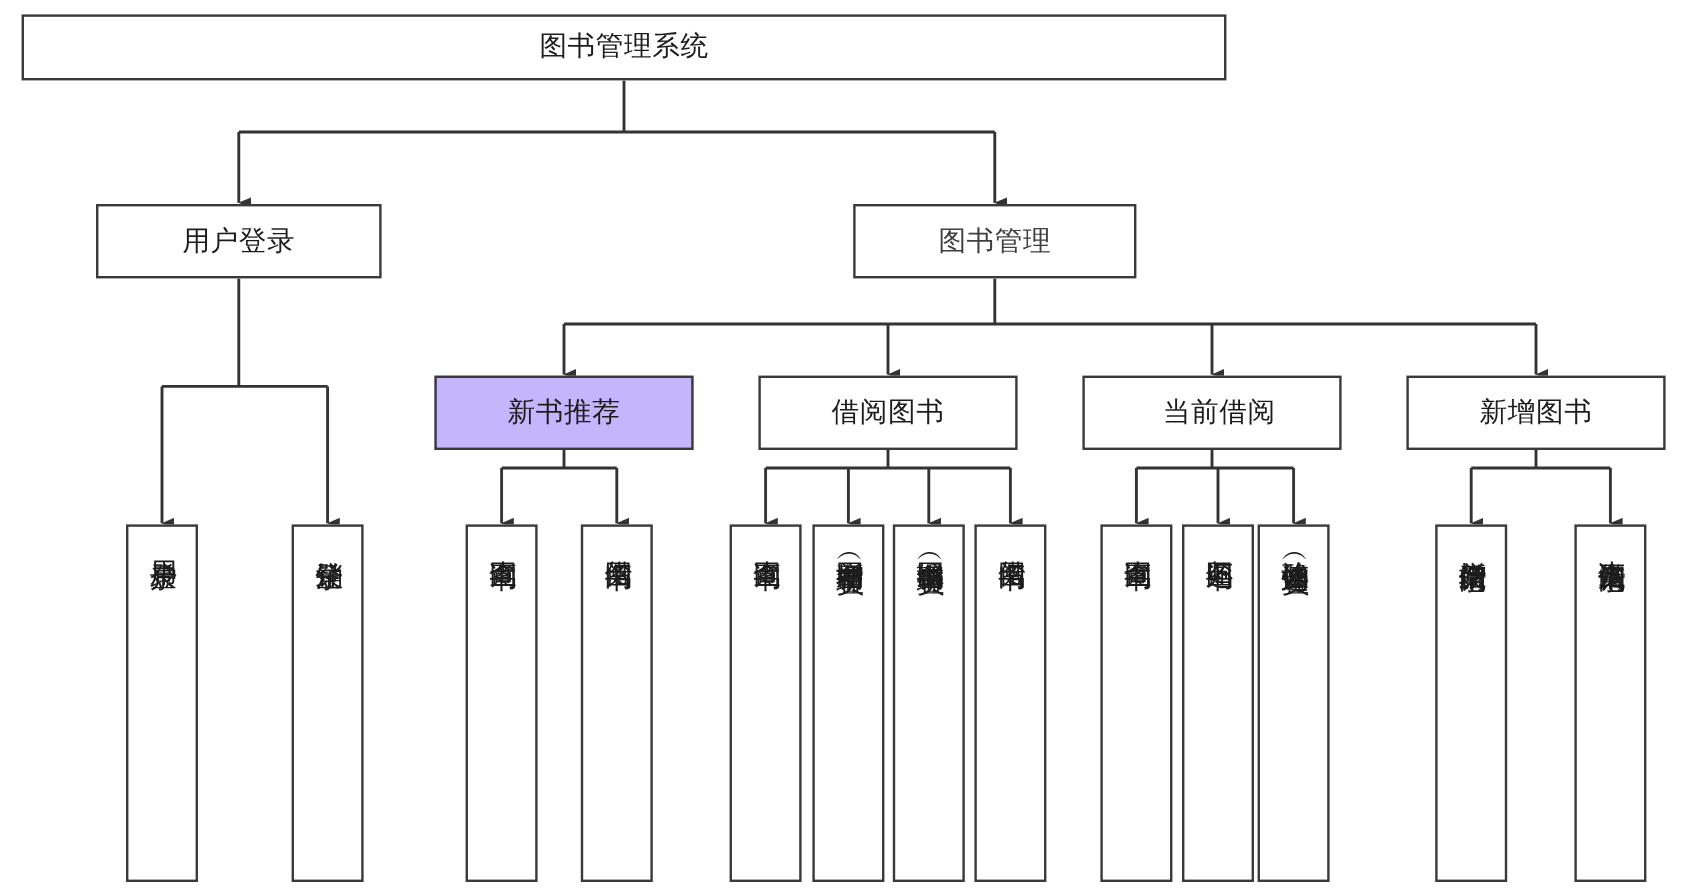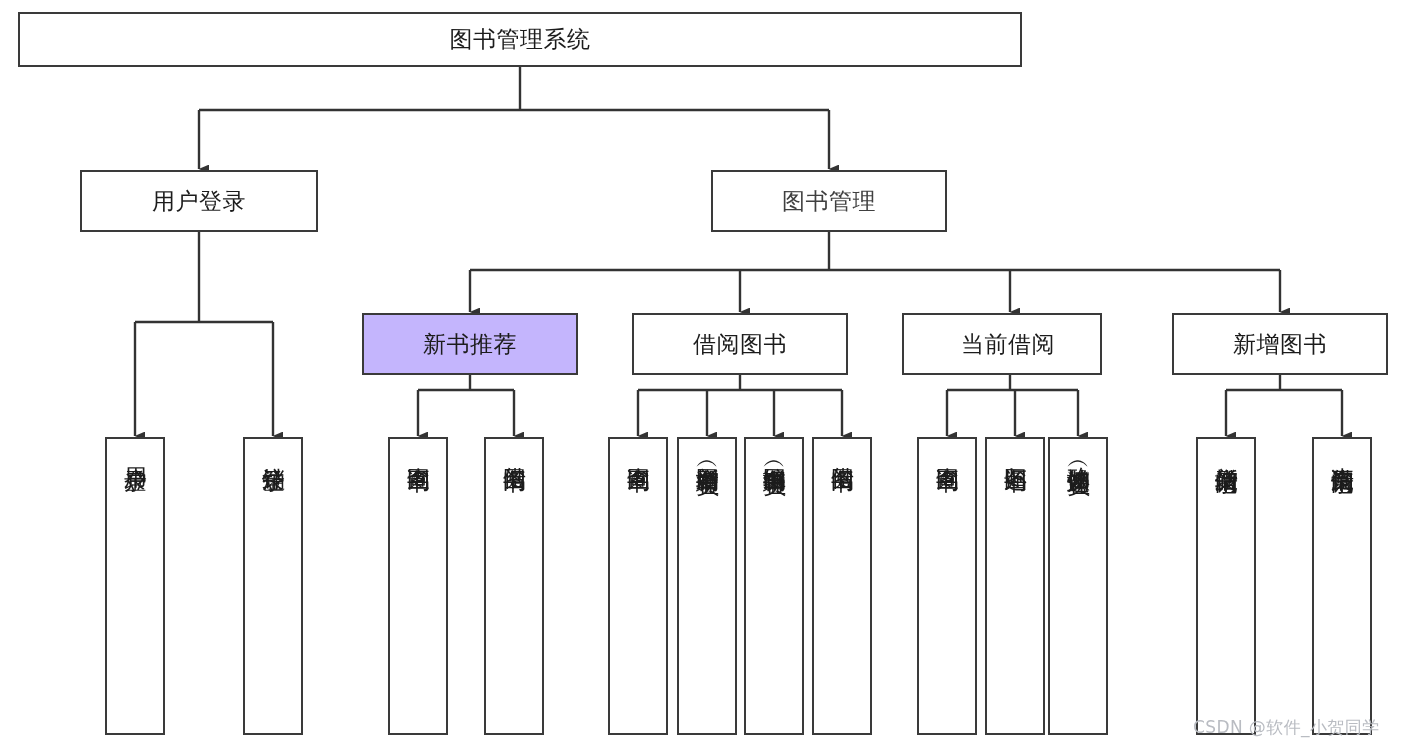--- a/index.html
+++ b/index.html
@@ -127,21 +127,21 @@
       </div>
       <div class="node horiz" style="left: 711px; top: 170px; width: 236px; height: 62px; border-color: rgb(58, 58, 58); background: rgb(255, 255, 255);">
         <span class="label" style="color: #404040;">图书管理</span>
       </div>
       <div class="node horiz" style="left: 362px; top: 313px; width: 216px; height: 62px; border-color: rgb(58, 58, 58); background: #c4b5fd;">
         <span class="label" style="color: rgb(28, 28, 28);">新书推荐</span>
       </div>
       <div class="node horiz" style="left: 632px; top: 313px; width: 216px; height: 62px; border-color: rgb(58, 58, 58); background: rgb(255, 255, 255);">
         <span class="label" style="color: rgb(28, 28, 28);">借阅图书</span>
       </div>
-      <div class="node horiz" style="left: 902px; top: 313px; width: 200px; height: 62px; border-color: rgb(58, 58, 58); background: rgb(255, 255, 255); padding-left: 12px;">
+      <div class="node horiz" style="left: 902px; top: 313px; width: 216px; height: 62px; border-color: rgb(58, 58, 58); background: rgb(255, 255, 255); padding-left: 12px;">
         <span class="label" style="color: rgb(28, 28, 28);">当前借阅</span>
       </div>
       <div class="node horiz" style="left: 1172px; top: 313px; width: 216px; height: 62px; border-color: rgb(58, 58, 58); background: rgb(255, 255, 255);">
         <span class="label" style="color: rgb(28, 28, 28);">新增图书</span>
       </div>
       <div class="node vert" style="left: 105px; top: 437px; width: 60px; height: 298px; border-color: rgb(58, 58, 58); background: rgb(255, 255, 255);">
         <span class="label" style="color: rgb(28, 28, 28);">用户登录</span>
       </div>
       <div class="node vert" style="left: 243px; top: 437px; width: 60px; height: 298px; border-color: rgb(58, 58, 58); background: rgb(255, 255, 255);">
         <span class="label" style="color: rgb(28, 28, 28);">注销登录</span>
@@ -174,14 +174,13 @@
         <span class="label" style="color: rgb(28, 28, 28);">确认归还（管理员）</span>
       </div>
       <div class="node vert" style="left: 1196px; top: 437px; width: 60px; height: 298px; border-color: rgb(58, 58, 58); background: rgb(255, 255, 255);">
         <span class="label" style="color: rgb(28, 28, 28);">新增借阅记录</span>
       </div>
       <div class="node vert" style="left: 1312px; top: 437px; width: 60px; height: 298px; border-color: rgb(58, 58, 58); background: rgb(255, 255, 255);">
         <span class="label" style="color: rgb(28, 28, 28);">查询借阅记录</span>
       </div>
     </div>
 
-  <div class="watermark" style="left: 1193px; top: 716px; color: rgb(185, 188, 194);">CSDN @软件_小贺同学</div>
 </div>
 
 </body></html>

